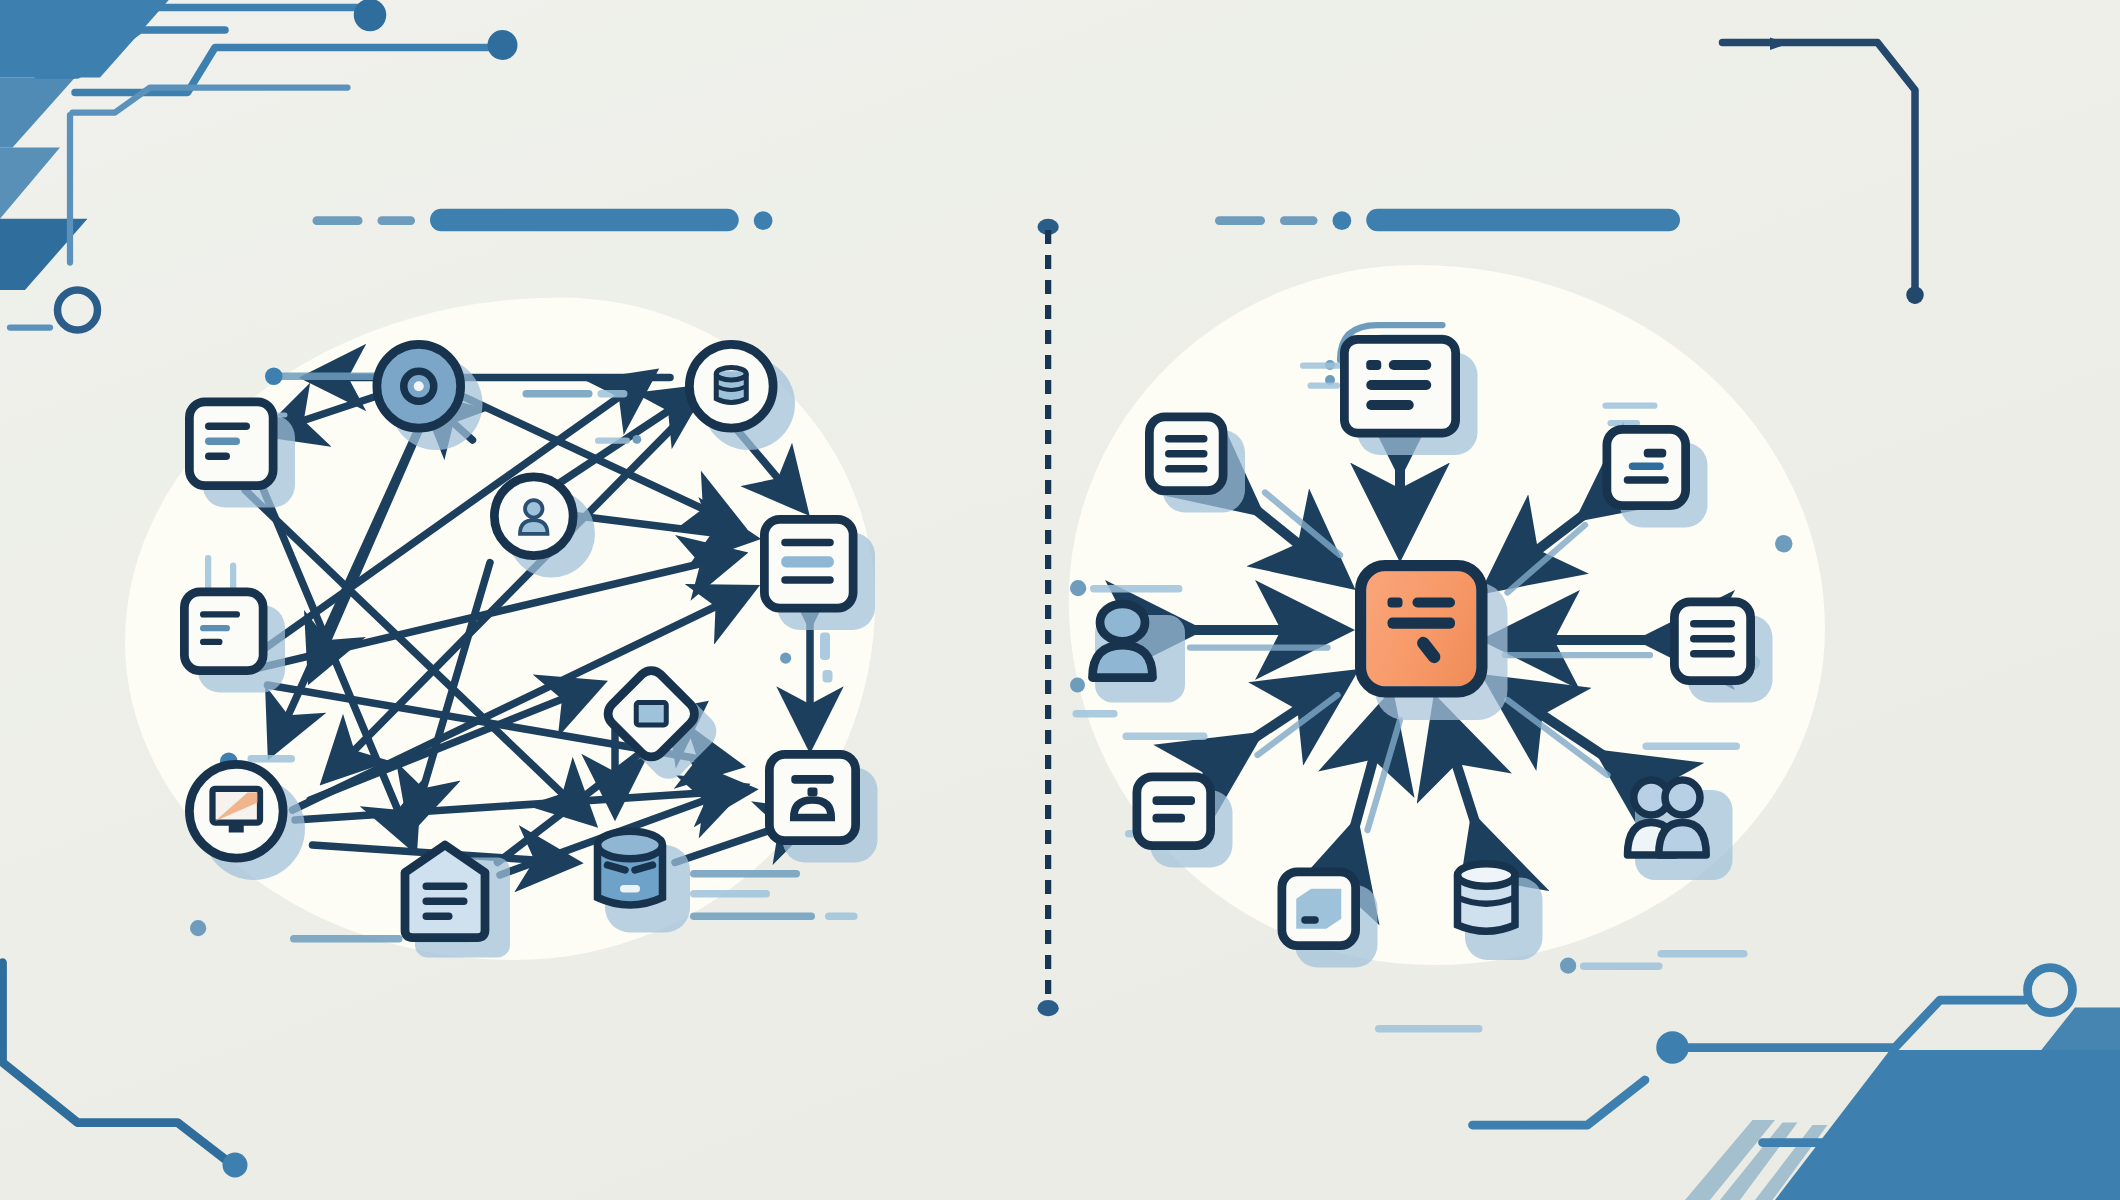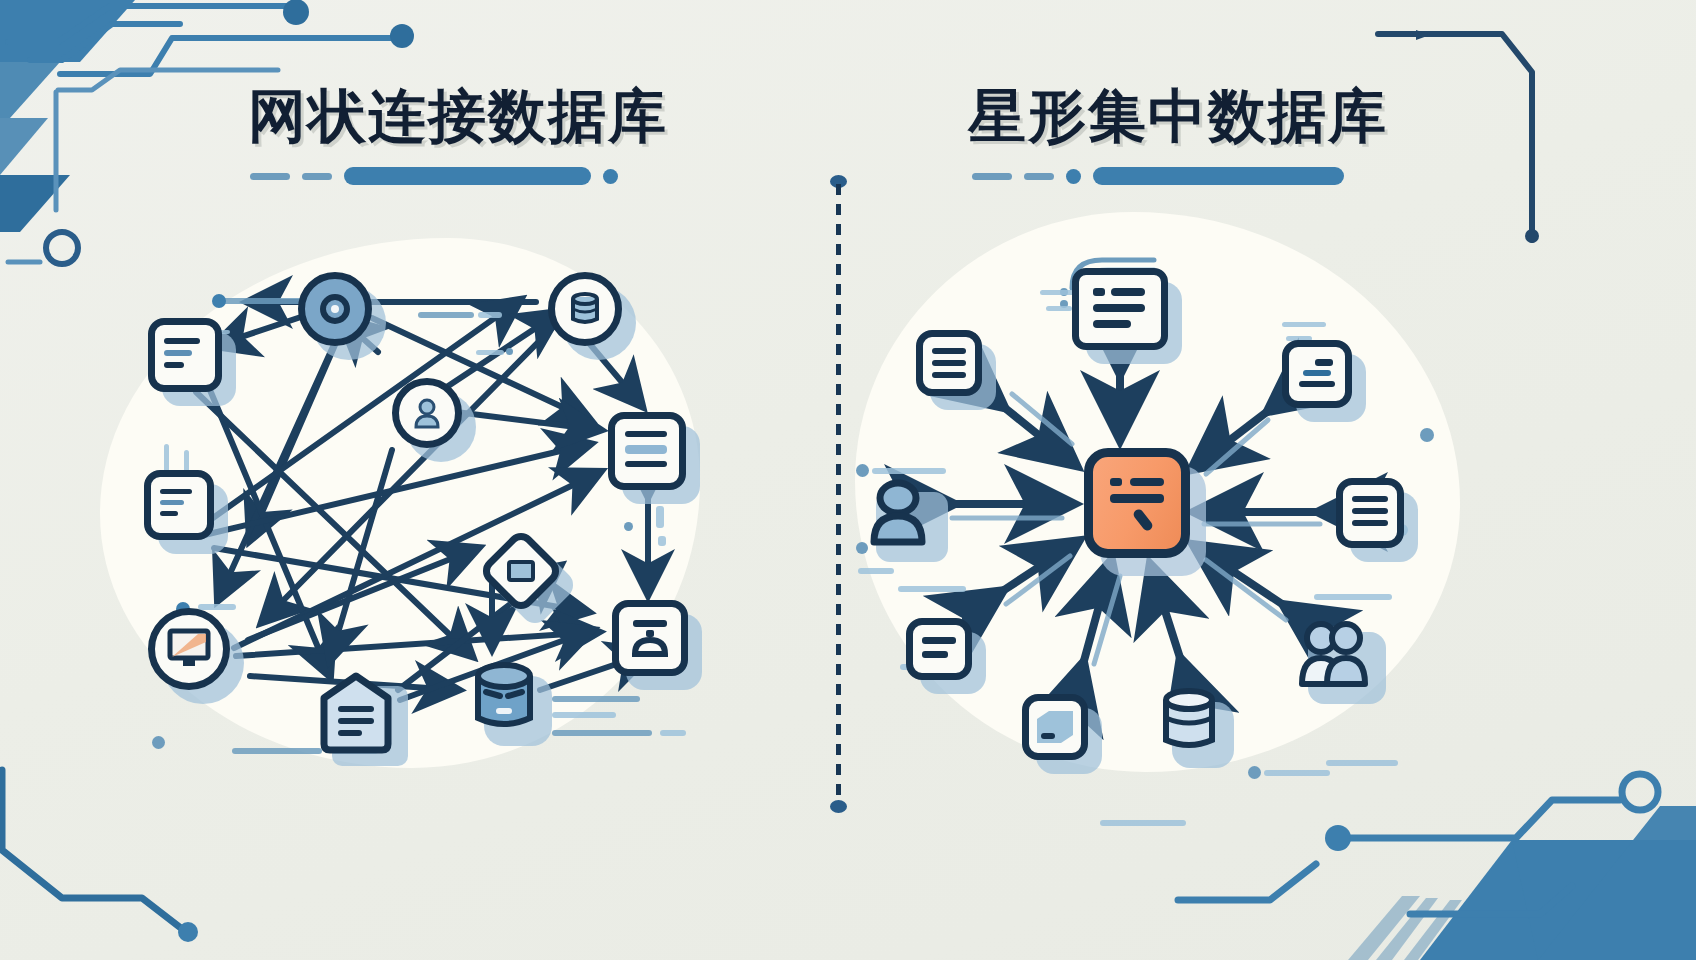--- a/index.html
+++ b/index.html
@@ -133,29 +133,27 @@
       <path d="M58,200 L150,200 L196,164"></path>
       <path d="M290,214 L420,214 L452,186"></path>
     </g>
     <circle cx="218" cy="138" r="13" fill="#3d7fae"></circle>
     <circle cx="520" cy="92" r="18" fill="none" stroke="#3d7fae" stroke-width="7"></circle>
   </svg>
 
   <div class="blob l"></div>
   <div class="blob r"></div>
 
-  <div class="title left">网状连接数据库</div>
   <div class="rule-wrap left">
     <span class="seg s1"></span>
     <span class="seg s2"></span>
     <span class="seg big"></span>
     <span class="dot-sm"></span>
   </div>
 
-  <div class="title right">星形集中数据库</div>
   <div class="rule-wrap right">
     <span class="seg s1"></span>
     <span class="seg s2"></span>
     <span class="dot-sm"></span>
     <span class="seg big"></span>
   </div>
 
   <div class="div-dot top"></div>
   <div class="divider"></div>
   <div class="div-dot bot"></div>

